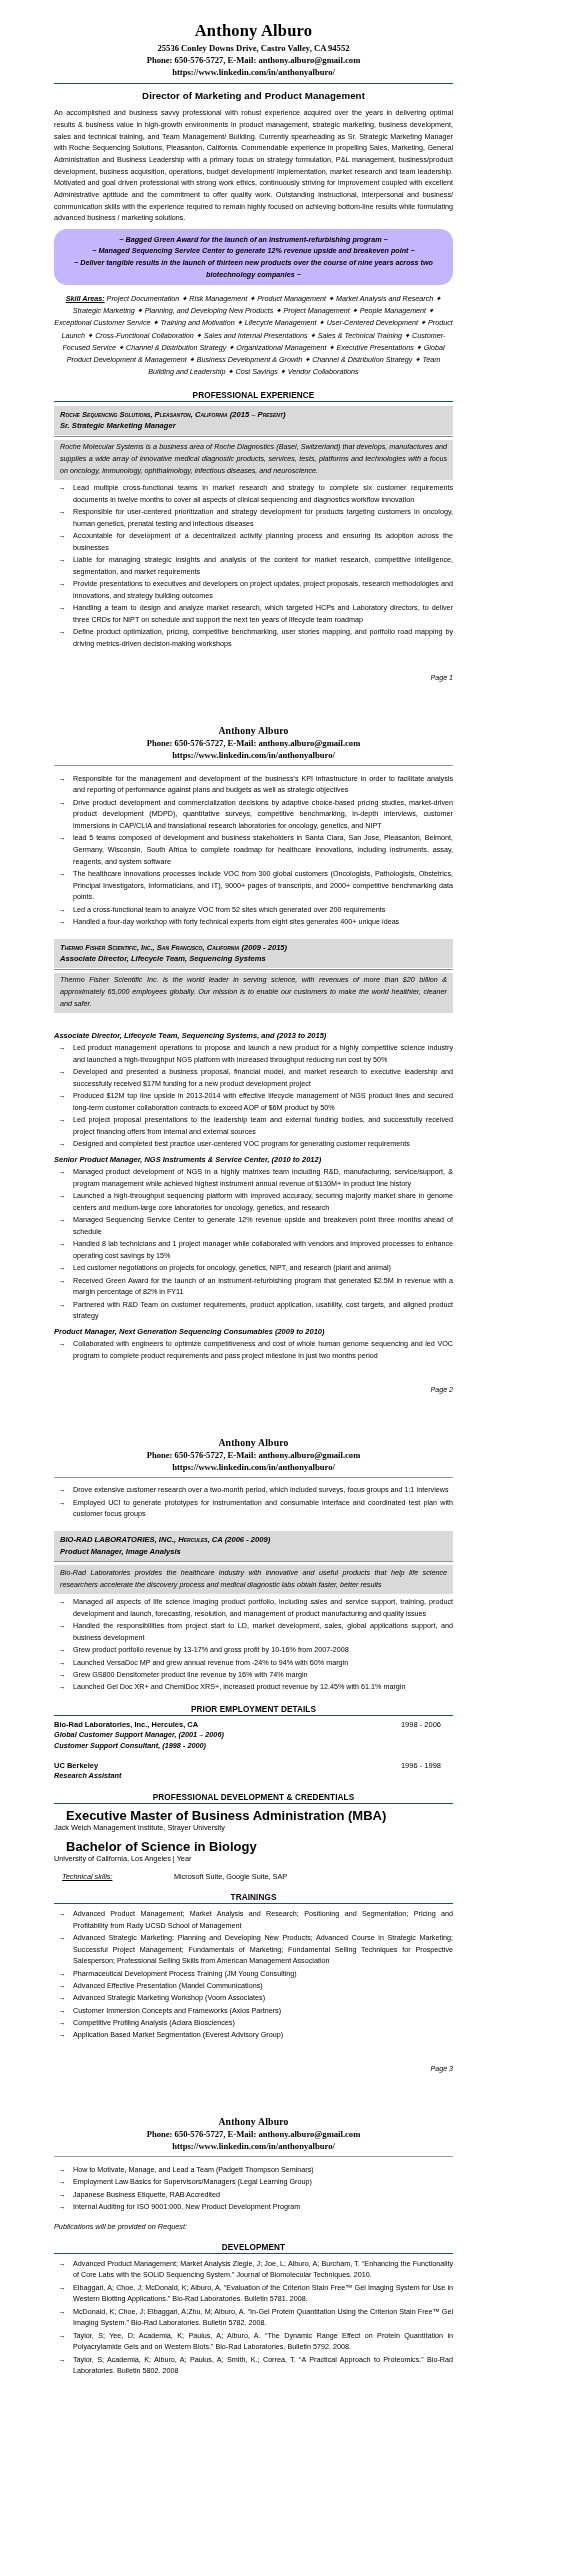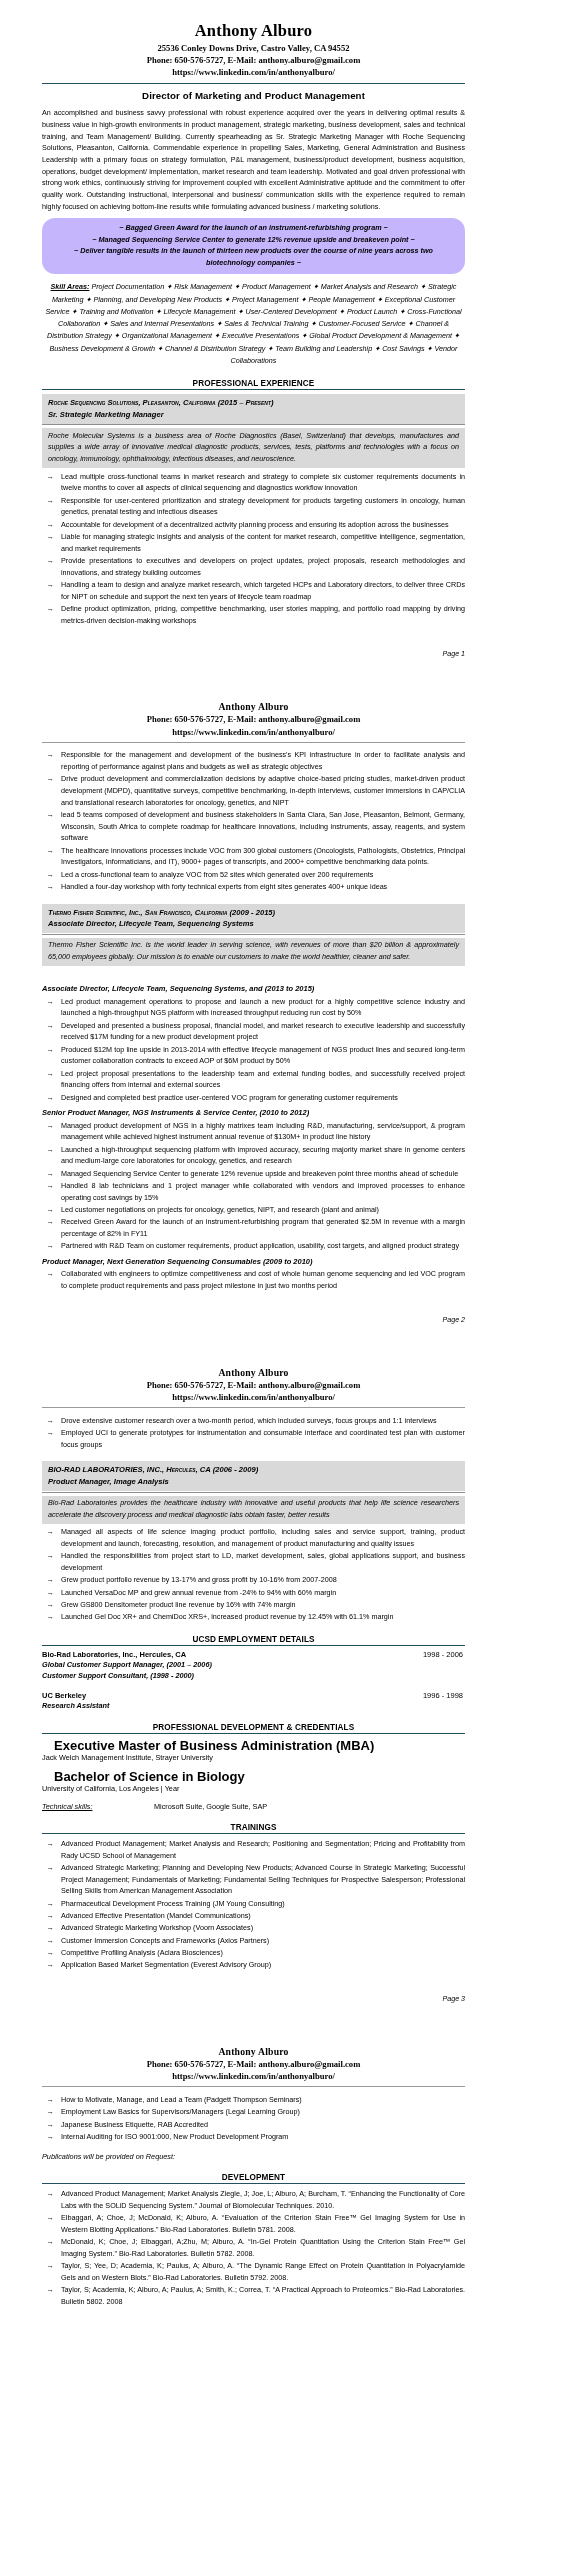--- a/index.html
+++ b/index.html
@@ -6,21 +6,21 @@
   html, body { margin:0; padding:0; background:#ffffff; }
   body {
     width:576px;
     font-family:"Liberation Sans", sans-serif;
     color:#000;
     -webkit-font-smoothing:none;
   }
   .page {
     width:507px;
     position:relative;
-    padding:0 42px;
+    padding:0 54px;
   }
   .page-break { height:43px; }
 
   
   .hdr { text-align:center; font-family:"Liberation Serif", serif; }
   .hdr-name {
     font-size:16.5px; font-weight:bold; letter-spacing:0.2px; line-height:1.25;
   }
   .hdr-line { font-size:8.6px; font-weight:bold; line-height:1.42; }
   .rule-dark { border-top:1.8px solid #21505e; margin:4.5px 0 0 0; }
@@ -90,26 +90,26 @@
   .pagenum {
     text-align:right; font-size:7.1px; font-style:italic;
     margin-top:24px;
   }
 
   
   .pe-row { display:flex; justify-content:space-between; align-items:baseline; }
   .pe-co { font-size:7.5px; font-weight:bold; }
   .pe-yr { font-size:7.5px; font-weight:normal; }
   .pe-sub { font-size:7.3px; font-weight:bold; font-style:italic; line-height:1.55; }
-  .pe-block { margin:3px 2px 0 0; }
+  .pe-block { margin:3px 12px 0 0; }
 
   .cred-deg { font-size:13px; font-weight:bold; margin:3px 0 0 12px; }
   .cred-sch { font-size:7.3px; margin:0; }
   .tech-row { display:flex; margin:9px 0 0 0; font-size:7.3px; }
-  .tech-lbl { width:112px; font-style:italic; text-decoration:underline; }
+  .tech-lbl { width:112px; font-style:italic; text-decoration:underline;margin-left:8px; }
   .note-italic { font-size:7.3px; font-style:italic; margin:9px 0 0 0; }
   .spacer-sm { height:6px; }
   .spacer-md { height:10.5px; }
 </style>
 </head>
 <body>
 
 <div class="page">
 
   <div style="height:21px"></div>
@@ -243,21 +243,21 @@
 
   <ul class="bul">
     <li><span class="arw">→</span><span>Managed all aspects of life science imaging product portfolio, including sales and service support, training, product development and launch, forecasting, resolution, and management of product manufacturing and quality issues</span></li>
     <li><span class="arw">→</span><span>Handled the responsibilities from project start to LD, market development, sales, global applications support, and business development</span></li>
     <li><span class="arw">→</span><span>Grew product portfolio revenue by 13-17% and gross profit by 10-16% from 2007-2008</span></li>
     <li><span class="arw">→</span><span>Launched VersaDoc MP and grew annual revenue from -24% to 94% with 60% margin</span></li>
     <li><span class="arw">→</span><span>Grew GS800 Densitometer product line revenue by 16% with 74% margin</span></li>
     <li><span class="arw">→</span><span>Launched Gel Doc XR+ and ChemiDoc XRS+, increased product revenue by 12.45% with 61.1% margin</span></li>
   </ul>
 
-  <div class="sec-title">UCSD EMPLOYMENT DETAILS</div>
+  <div class="sec-title">PRIOR EMPLOYMENT DETAILS</div>
   <div class="rule-sec"></div>
 
   <div class="pe-block">
     <div class="pe-row">
       <span class="pe-co">Bio-Rad Laboratories, Inc., Hercules, CA</span>
       <span class="pe-yr">1998 - 2006</span>
     </div>
     <div class="pe-sub">Global Customer Support Manager, (2001 – 2006)</div>
     <div class="pe-sub">Customer Support Consultant, (1998 - 2000)</div>
   </div>

